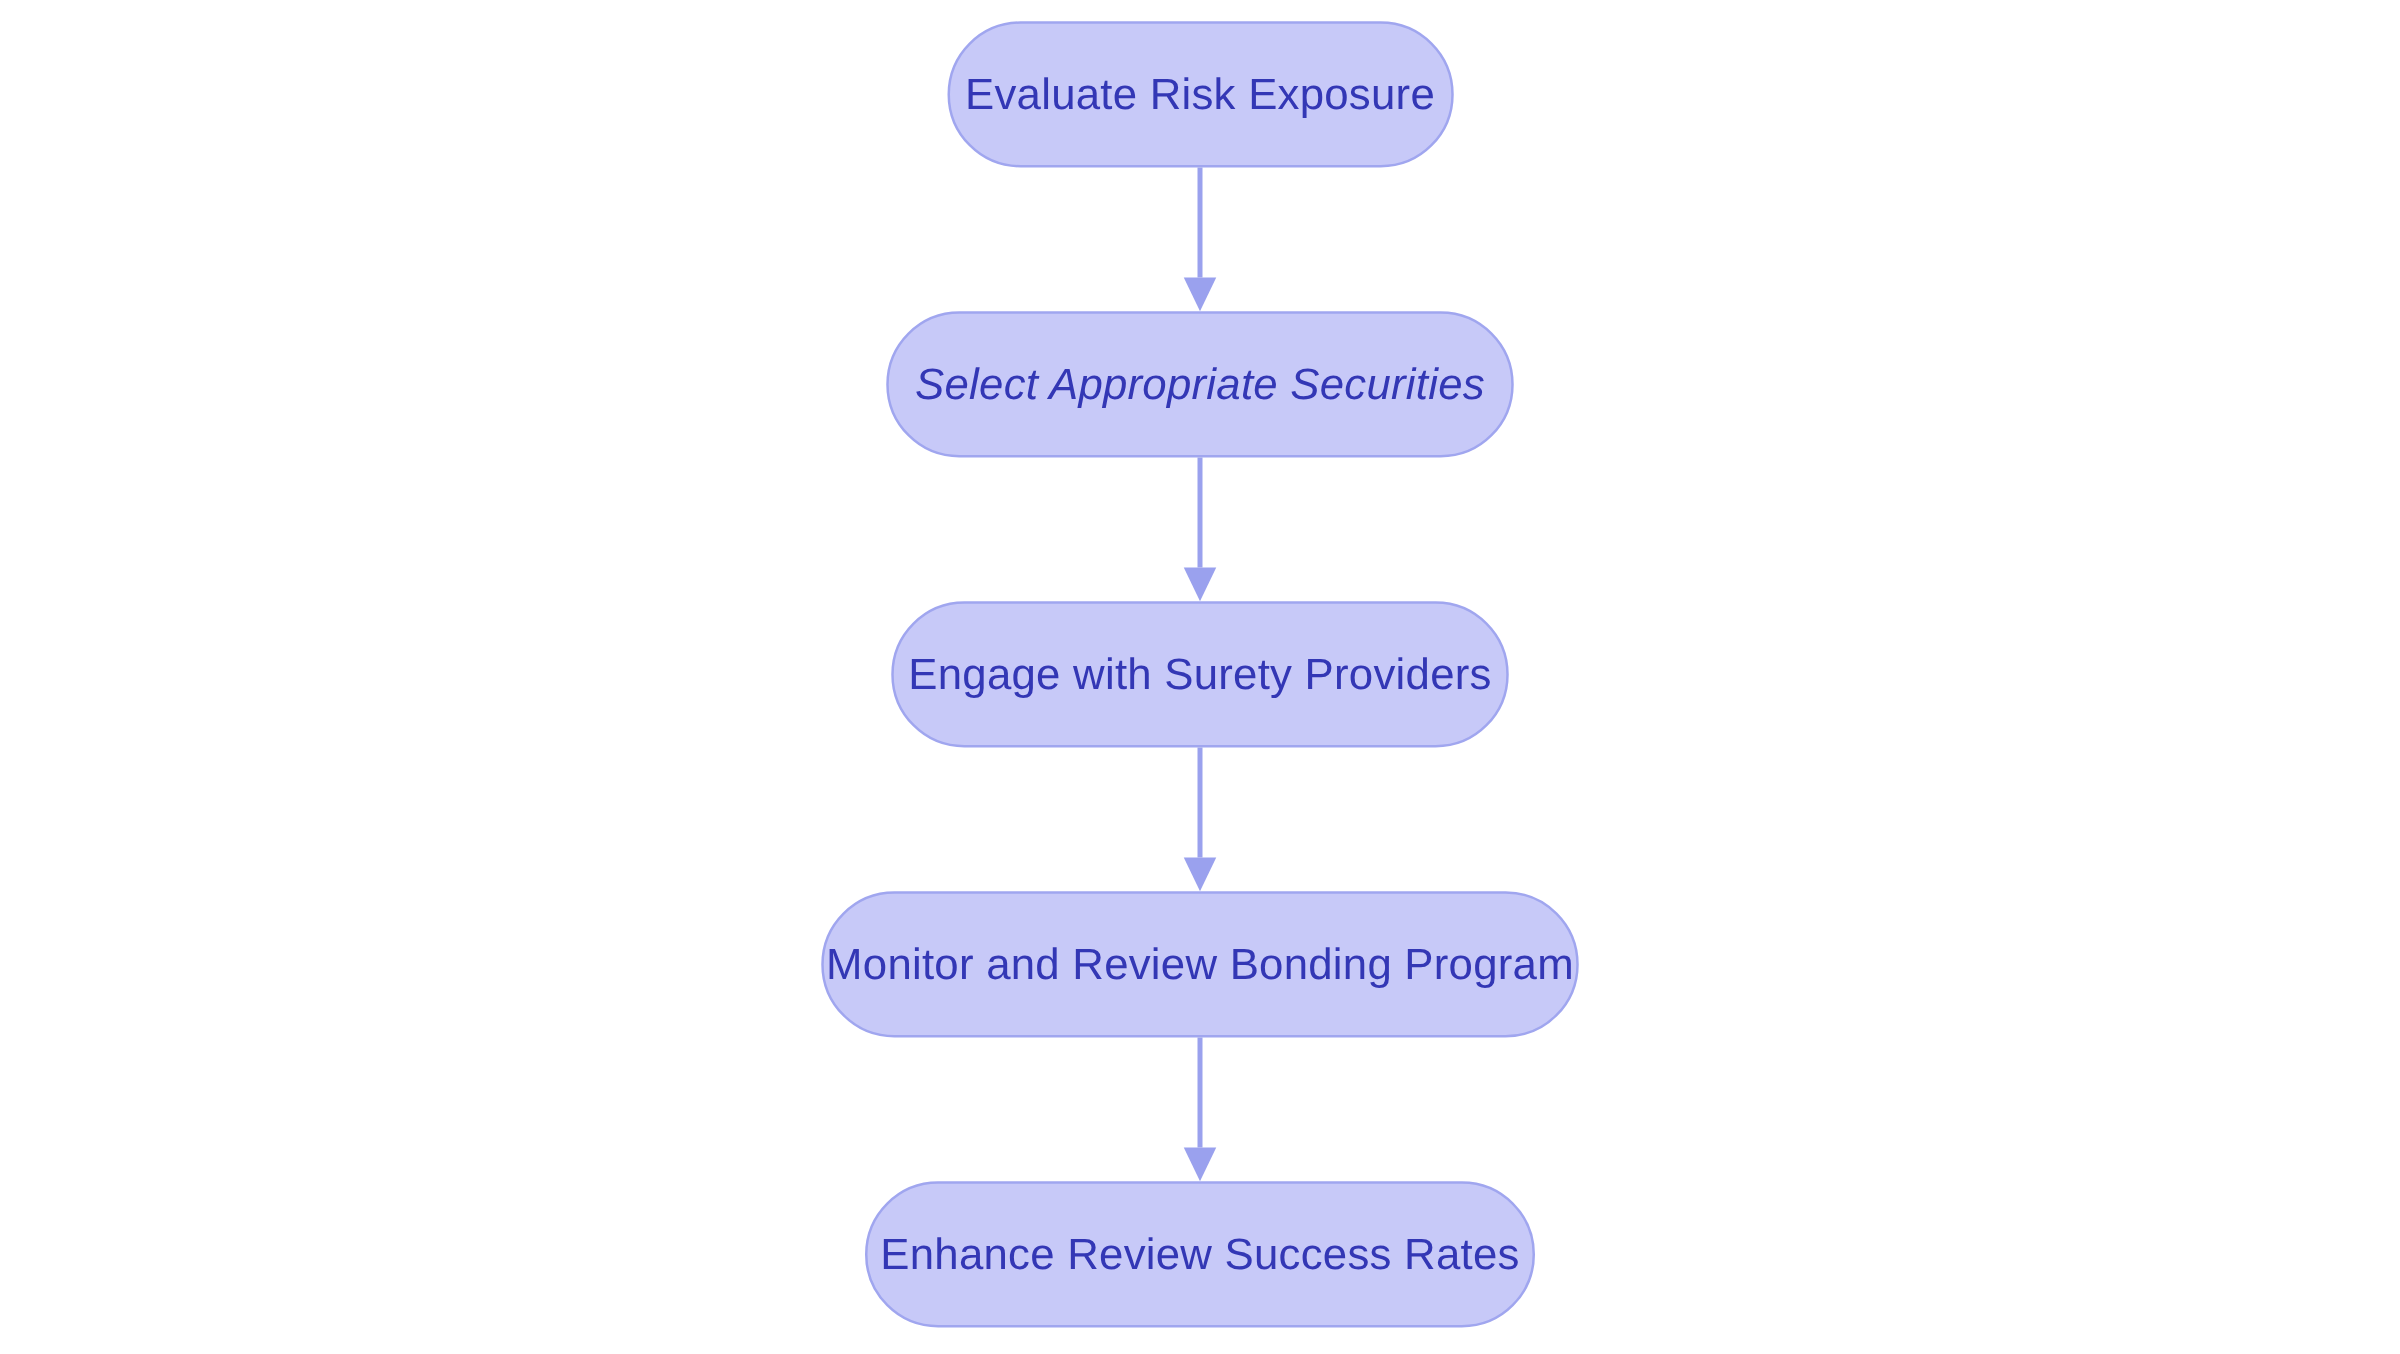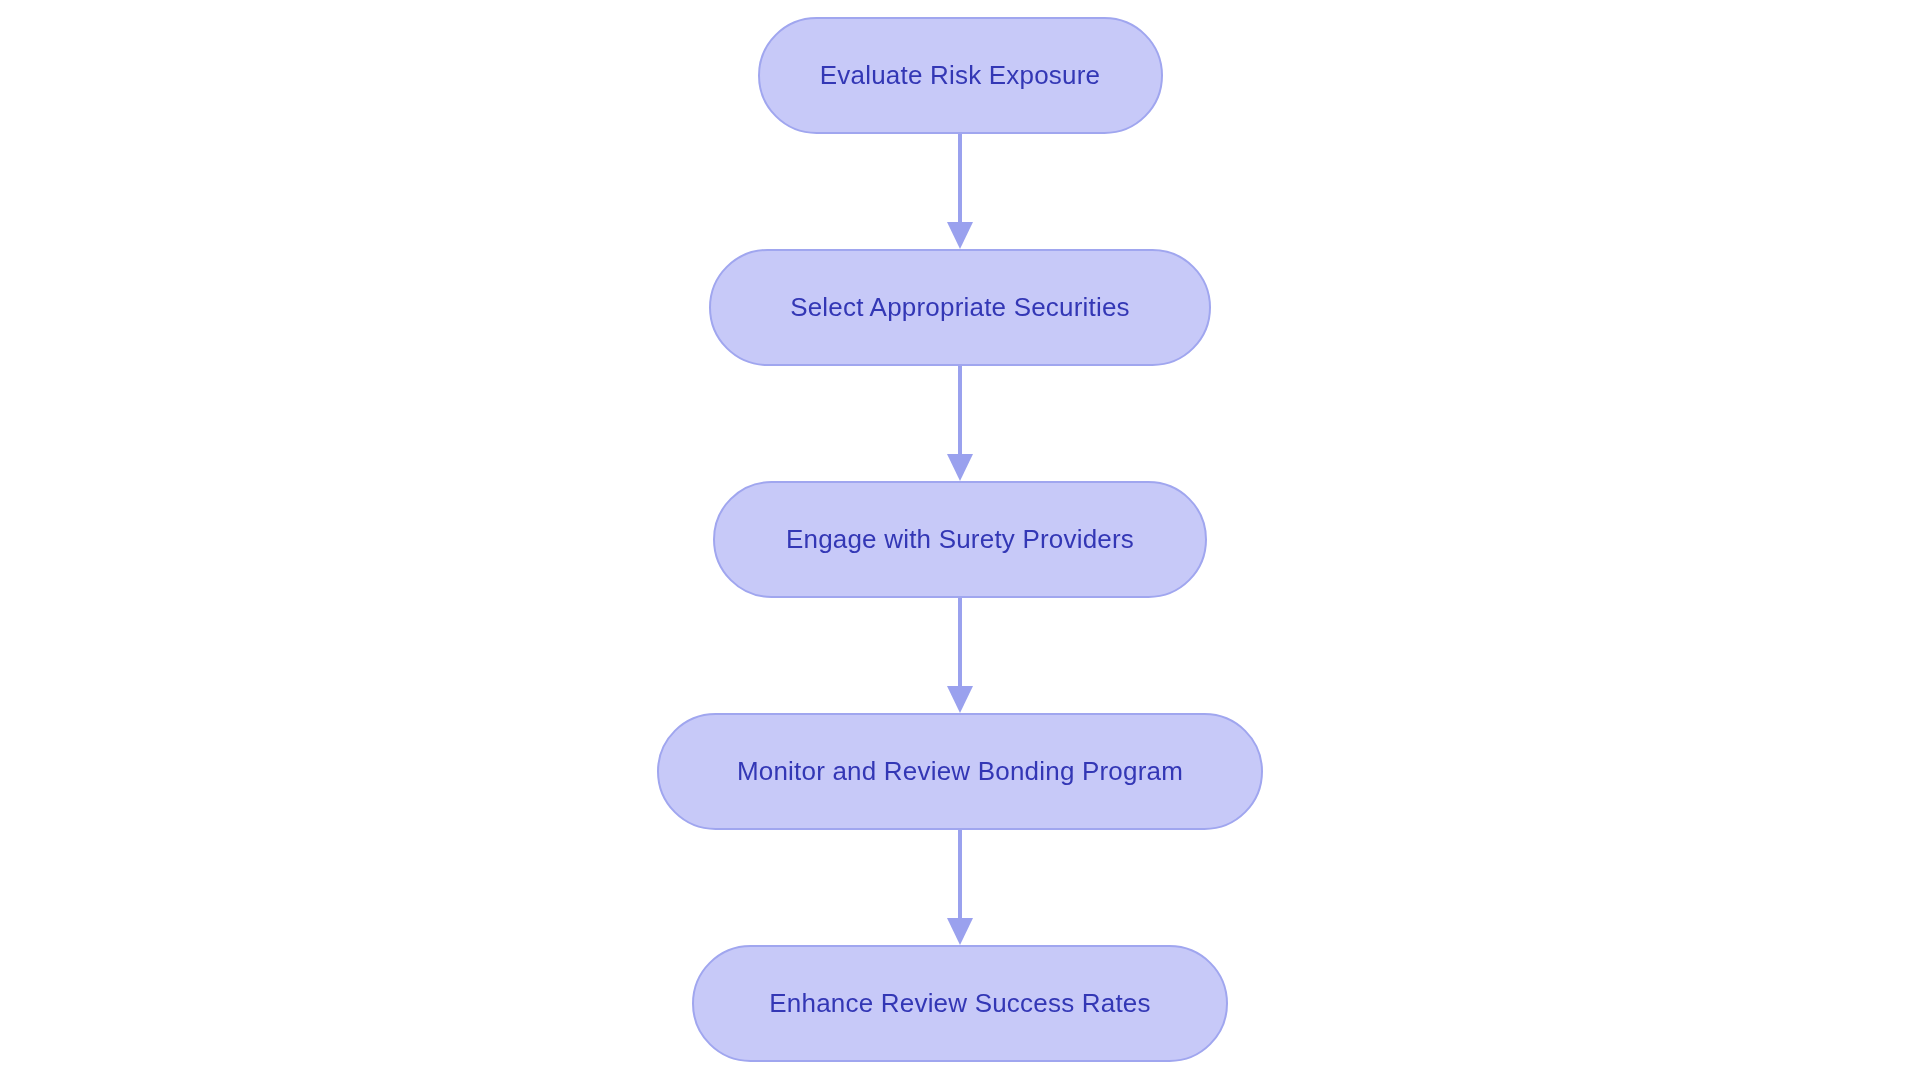--- a/index.html
+++ b/index.html
@@ -25,27 +25,27 @@
     box-sizing: border-box;
     background: var(--node-fill, #c7c9f8);
     border: 2px solid var(--node-border, #a0a6ef);
     border-radius: 60px;
     display: flex;
     align-items: center;
     justify-content: center;
     flex: 0 0 auto;
   }
   .node-1 { width: 405px; }
-  .node-2 { width: 502px; }
+  .node-2 { width: 502px; font-style: italic; }
   .node-3 { width: 494px; }
   .node-4 { width: 606px; }
   .node-5 { width: 536px; }
   .node-label {
     color: var(--node-text, #3337b5);
-    font-size: 26px;
+    font-size: 35px;
     font-weight: 400;
     letter-spacing: 0.2px;
     white-space: nowrap;
   }
   .arrow {
     height: 115px;
     flex: 0 0 auto;
     display: flex;
     flex-direction: column;
     align-items: center;

